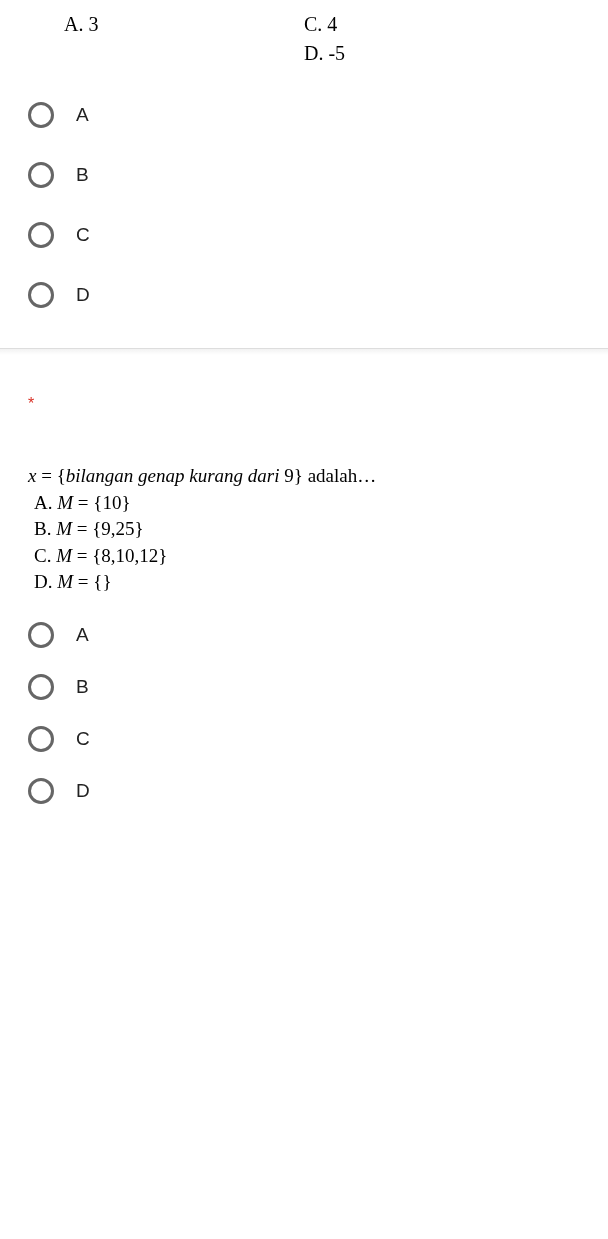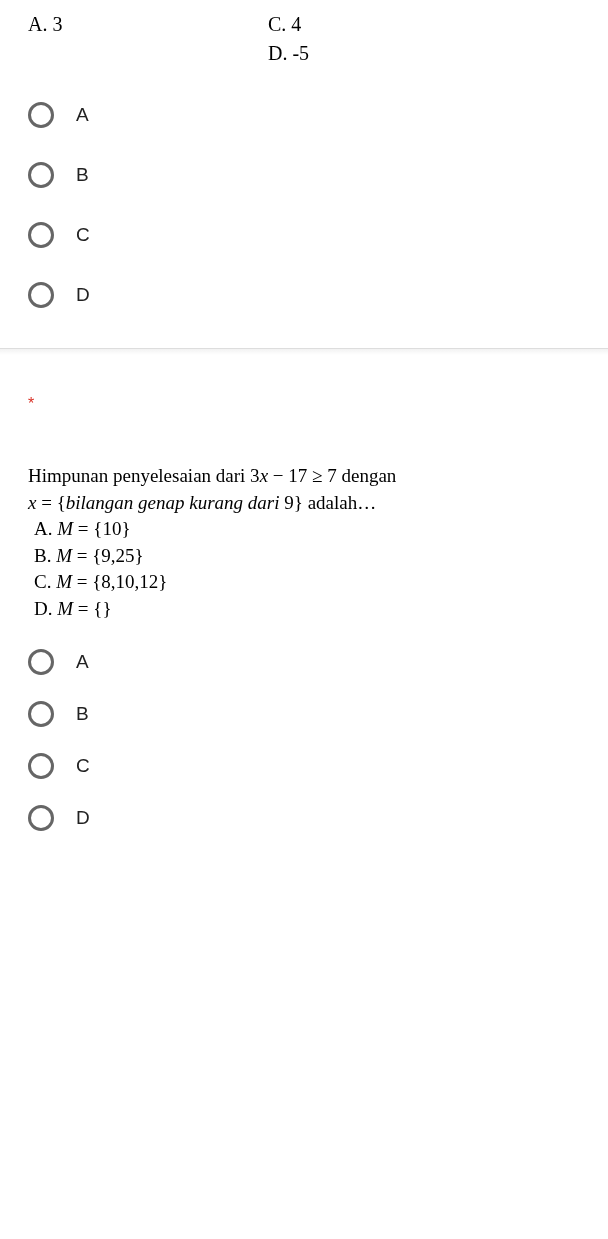--- a/index.html
+++ b/index.html
@@ -26,20 +26,21 @@
       line-height: 1;
       position: relative;
       top: -2px;
       margin: 0 2px;
     }
     .frac .top { display: block; border-bottom: 1px solid #000; padding: 0 2px; }
     .frac .bot { display: block; padding: 0 2px; }
     .choices-inline {
       display: flex;
       margin-top: 2px;
+      margin-left: 36px;
     }
     .col-left { width: 240px; }
     .col-right { }
     .choice-line { font-size: 20px; line-height: 1.45; }
     .radio-group {
       margin-top: 24px;
     }
     .radio-row {
       display: flex;
       align-items: center;
@@ -112,23 +113,20 @@
   </div>
 </div>
 
 <hr class="divider">
 <div class="divider-shadow"></div>
 
 <div class="required-star">*</div>
 
 <div class="question-image q2">
   <div class="line">
-    <span>Himpunan  penyelesaian  dari  3</span><span class="math-var">x</span><span> − 17 ≥ 7 dengan</span>
-  </div>
-  <div class="line">
     <span class="math-var">x</span><span> = {</span><span class="math-var">bilangan genap kurang dari</span><span> 9} adalah…</span>
   </div>
   <div class="line" style="padding-left:6px">
     <span>A.  </span><span class="math-var">M</span><span> = {10}</span>
   </div>
   <div class="line" style="padding-left:6px">
     <span>B.  </span><span class="math-var">M</span><span> = {9,25}</span>
   </div>
   <div class="line" style="padding-left:6px">
     <span>C.  </span><span class="math-var">M</span><span> = {8,10,12}</span>

